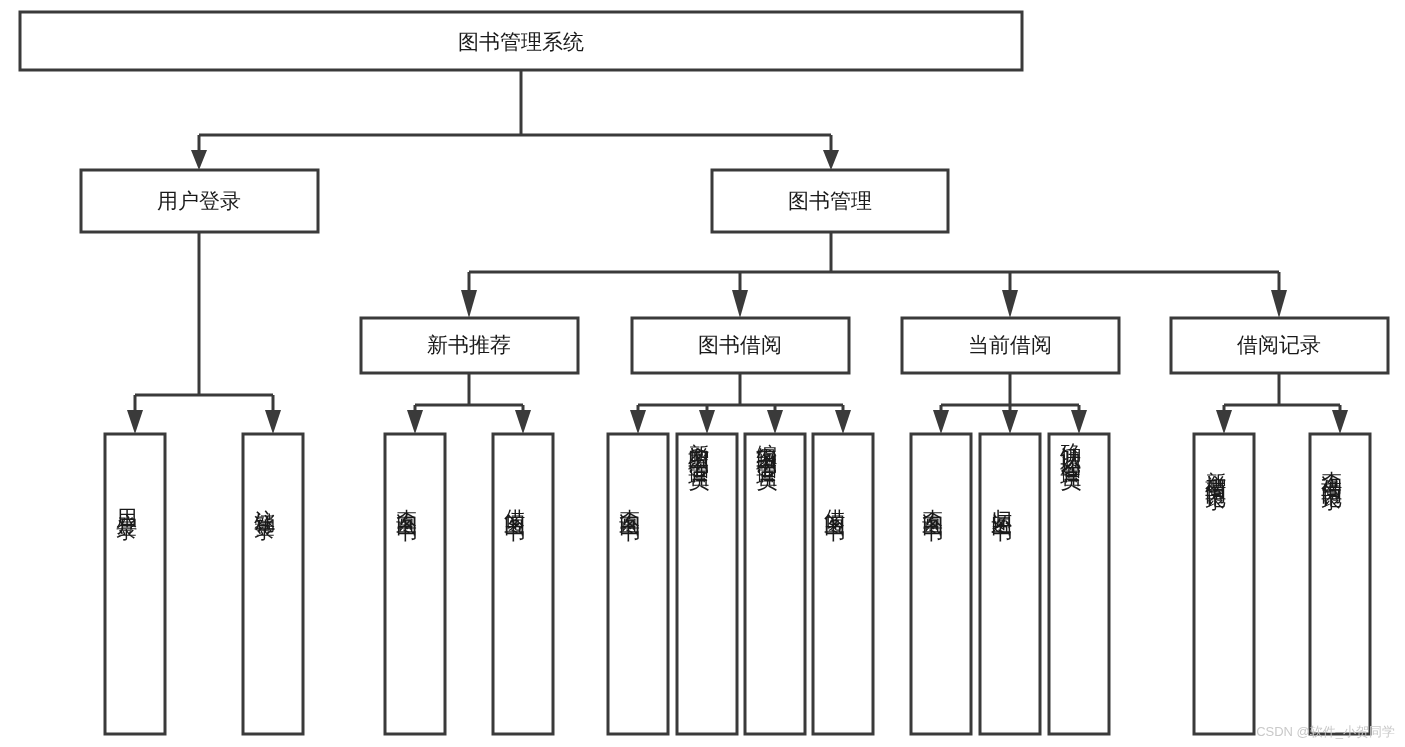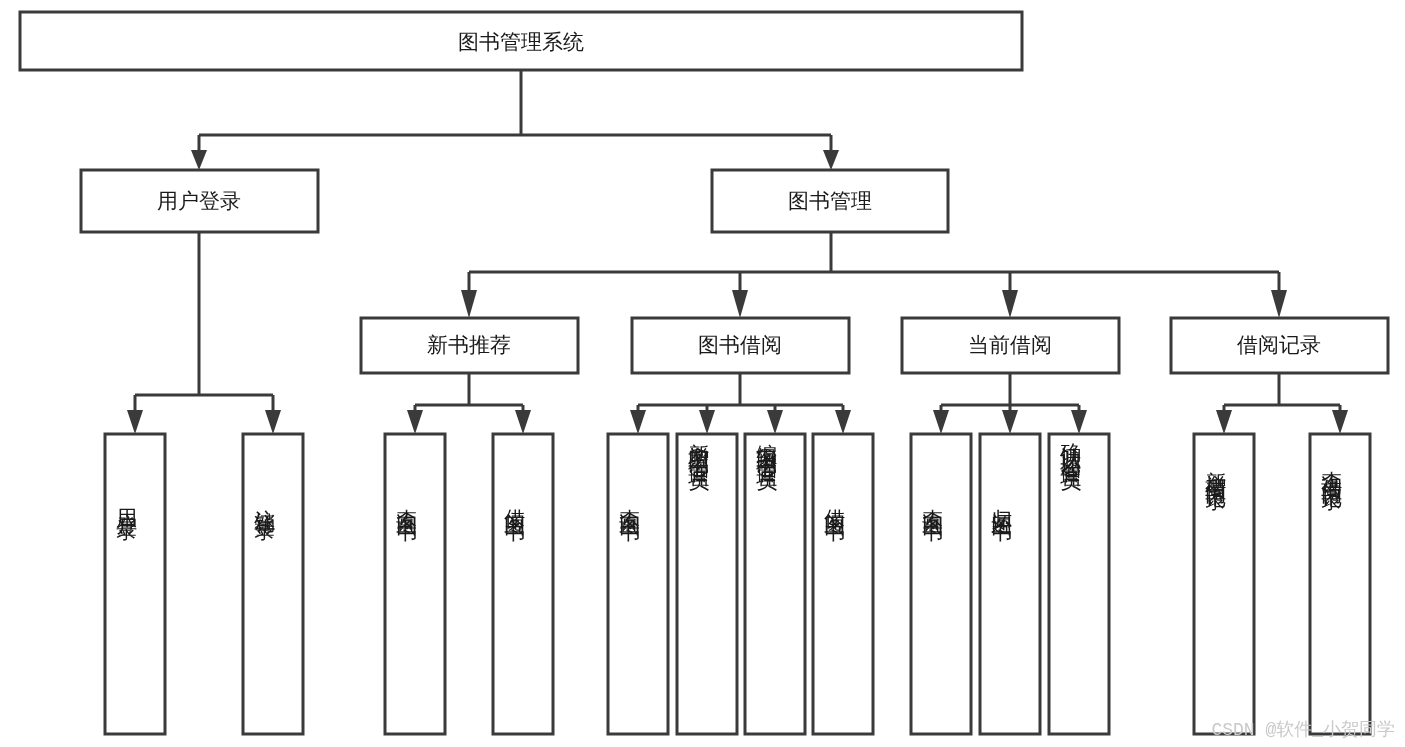--- a/index.html
+++ b/index.html
@@ -53,22 +53,22 @@
     fill: none;
   }
   .edge-arrow {
     fill: #3a3a3a;
     stroke: none;
   }
   .watermark {
     position: absolute;
     right: 10px;
     bottom: 6px;
-    font-family: Liberation Mono, monospace;
-    font-size: 18px;
+    font-family: Liberation Sans, sans-serif;
+    font-size: 13px;
     color: #c9c9c9;
     white-space: nowrap;
     user-select: none;
   }
 </style>
 </head>
 <body>
 
 <div id="diagram-root">
   <svg class="diagram" viewBox="0 0 1405 747" xmlns="http://www.w3.org/2000/svg">

